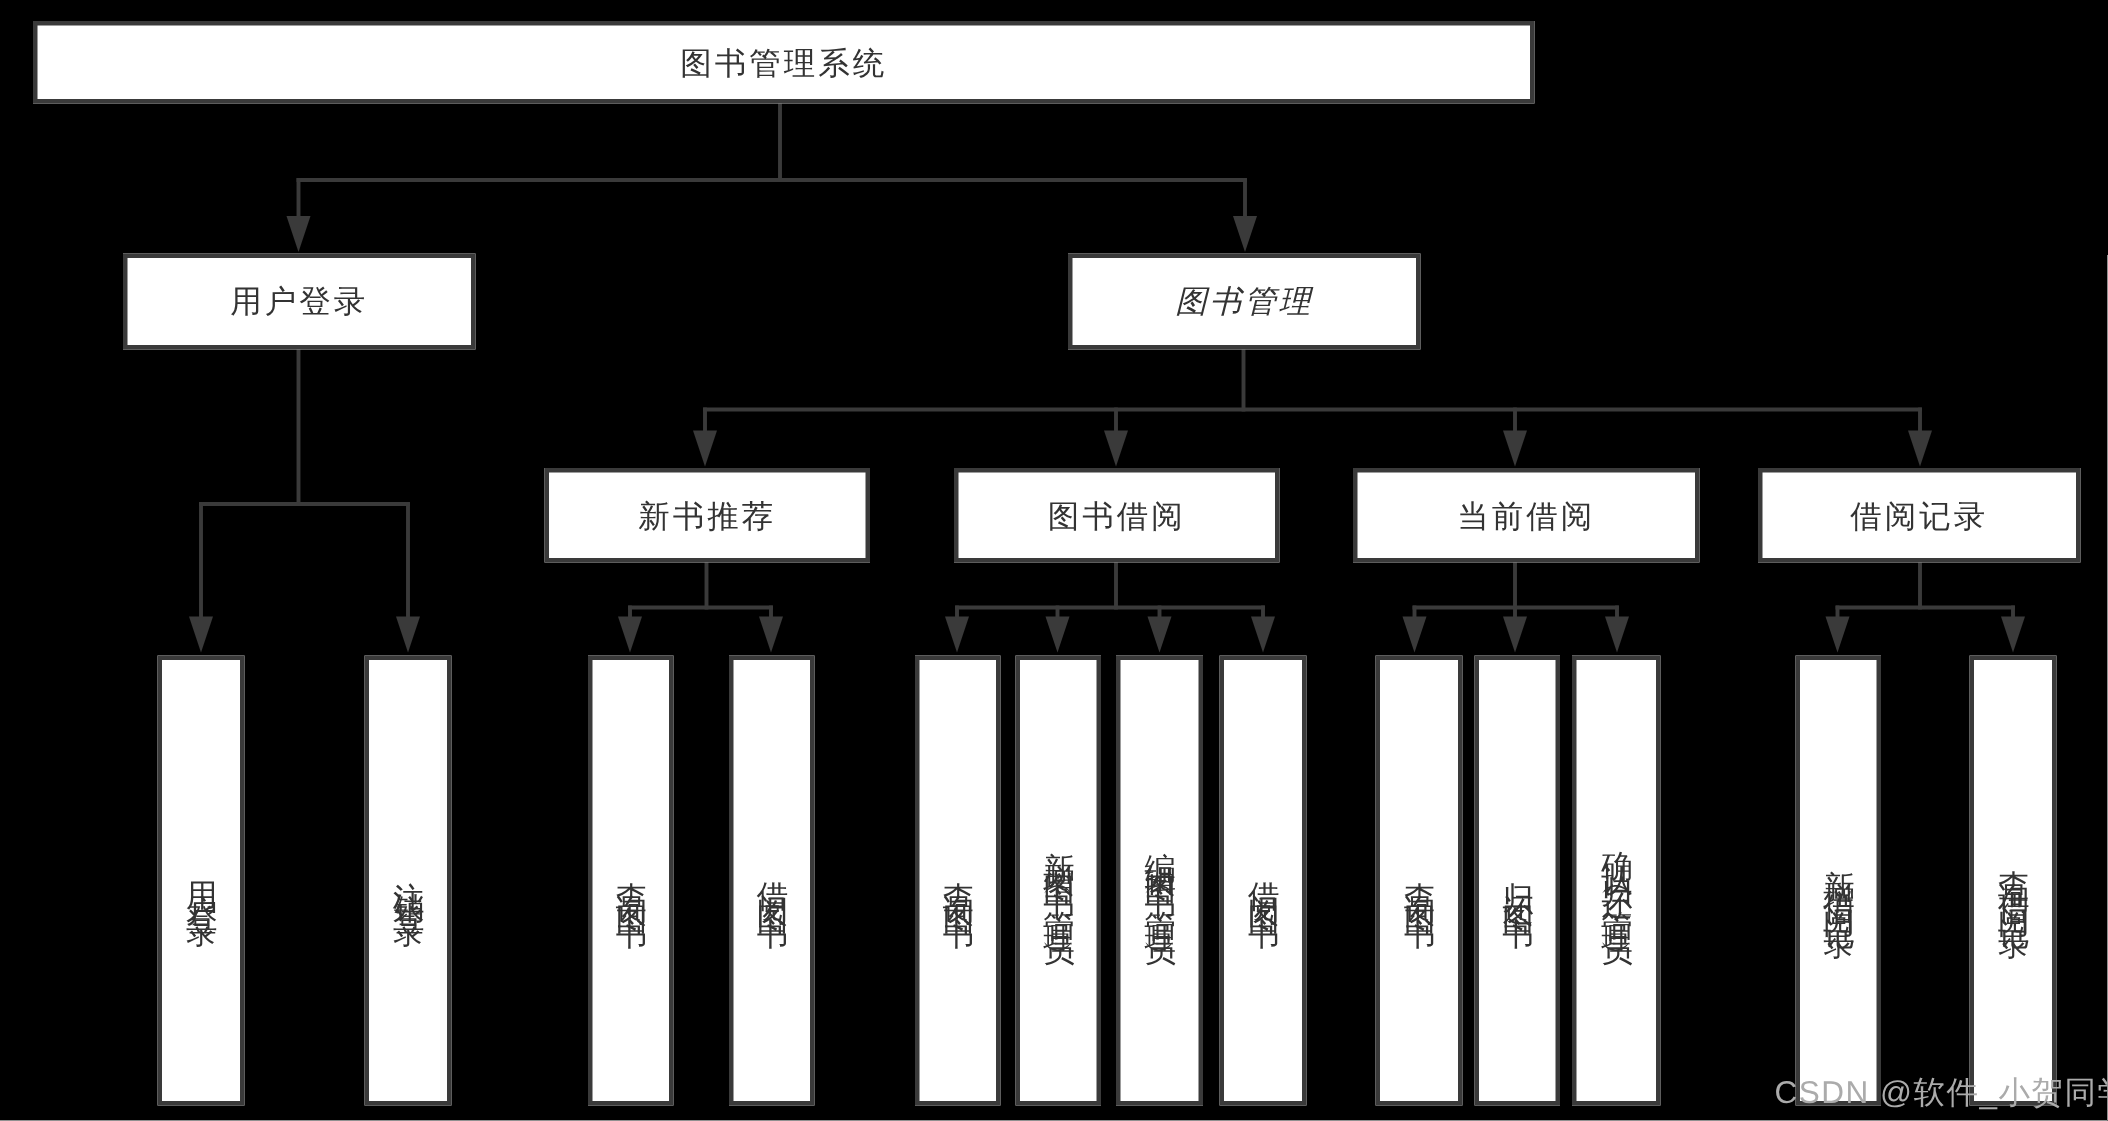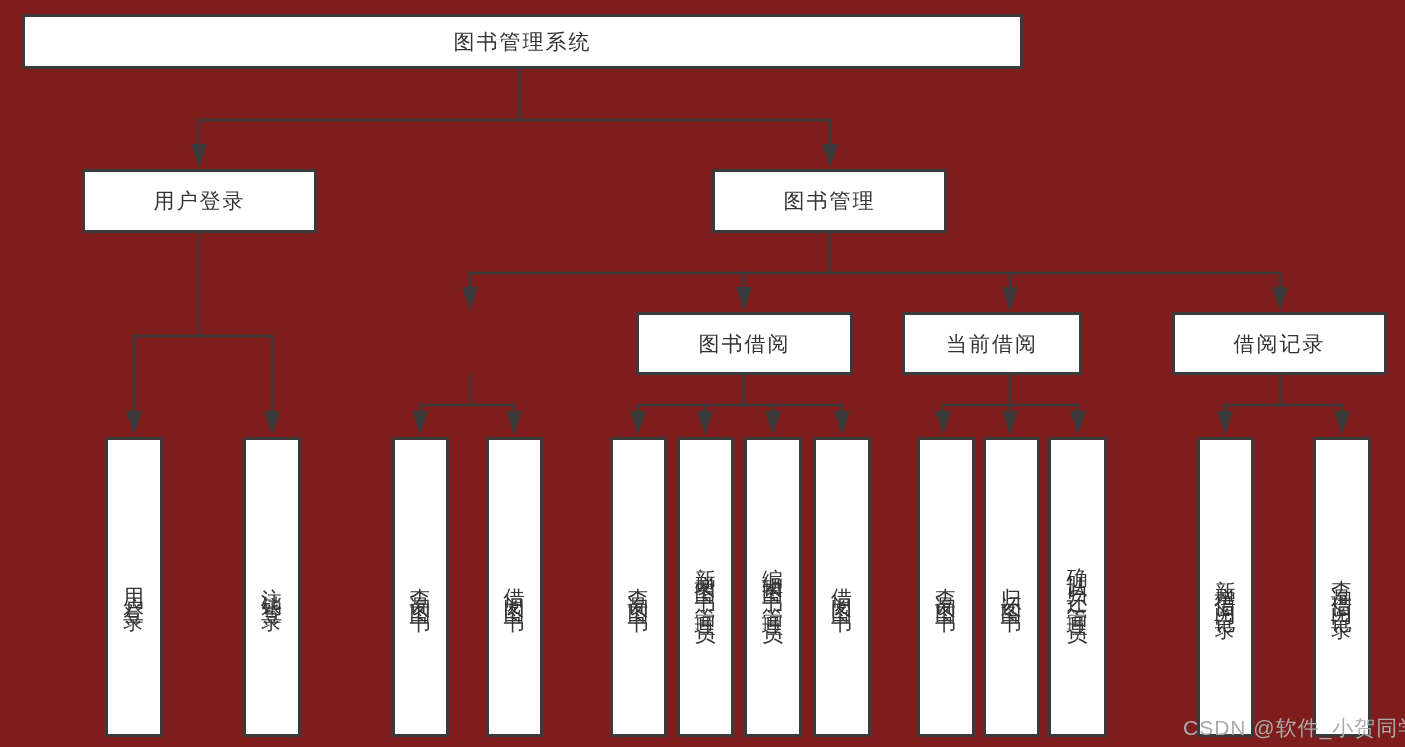--- a/index.html
+++ b/index.html
@@ -5,21 +5,21 @@
   html, body {
     margin: 0;
     padding: 0;
     background: #ffffff;
     font-family: "Liberation Sans", "DejaVu Sans", sans-serif;
   }
   .canvas {
     position: relative;
     width: 1405px;
     height: 747px;
-    background: #7f1d1d;
+    background: #000000;
     overflow: hidden;
   }
   svg.connectors {
     position: absolute;
     left: 0;
     top: 0;
     pointer-events: none;
   }
   .hbox {
     position: absolute;
@@ -139,28 +139,31 @@
     </g>
   </svg>
 
   <div class="hbox" style="left:22px; top:14px; width:1001px; height:55px;">
     <span>图书管理系统</span>
   </div>
 
   <div class="hbox" style="left:82px; top:169px; width:235px; height:64px;">
     <span>用户登录</span>
   </div>
-  <div class="hbox" style="left:712px; top:169px; width:235px; height:64px;">
+  <div class="hbox" style="left:712px; top:169px; width:235px; height:64px;font-style:italic;">
     <span>图书管理</span>
   </div>
 
+  <div class="hbox" style="left:363px; top:312px; width:217px; height:63px;">
+    <span>新书推荐</span>
+  </div>
   <div class="hbox" style="left:636px; top:312px; width:217px; height:63px;font-family:Liberation Mono, monospace;">
     <span>图书借阅</span>
   </div>
-  <div class="hbox" style="left:902px; top:312px; width:180px; height:63px;">
+  <div class="hbox" style="left:902px; top:312px; width:231px; height:63px;">
     <span>当前借阅</span>
   </div>
   <div class="hbox" style="left:1172px; top:312px; width:215px; height:63px;">
     <span>借阅记录</span>
   </div>
 
   <div class="vbox" style="left:105px;">
     <span class="vtext">用户登录</span>
   </div>
   <div class="vbox" style="left:243px;">

